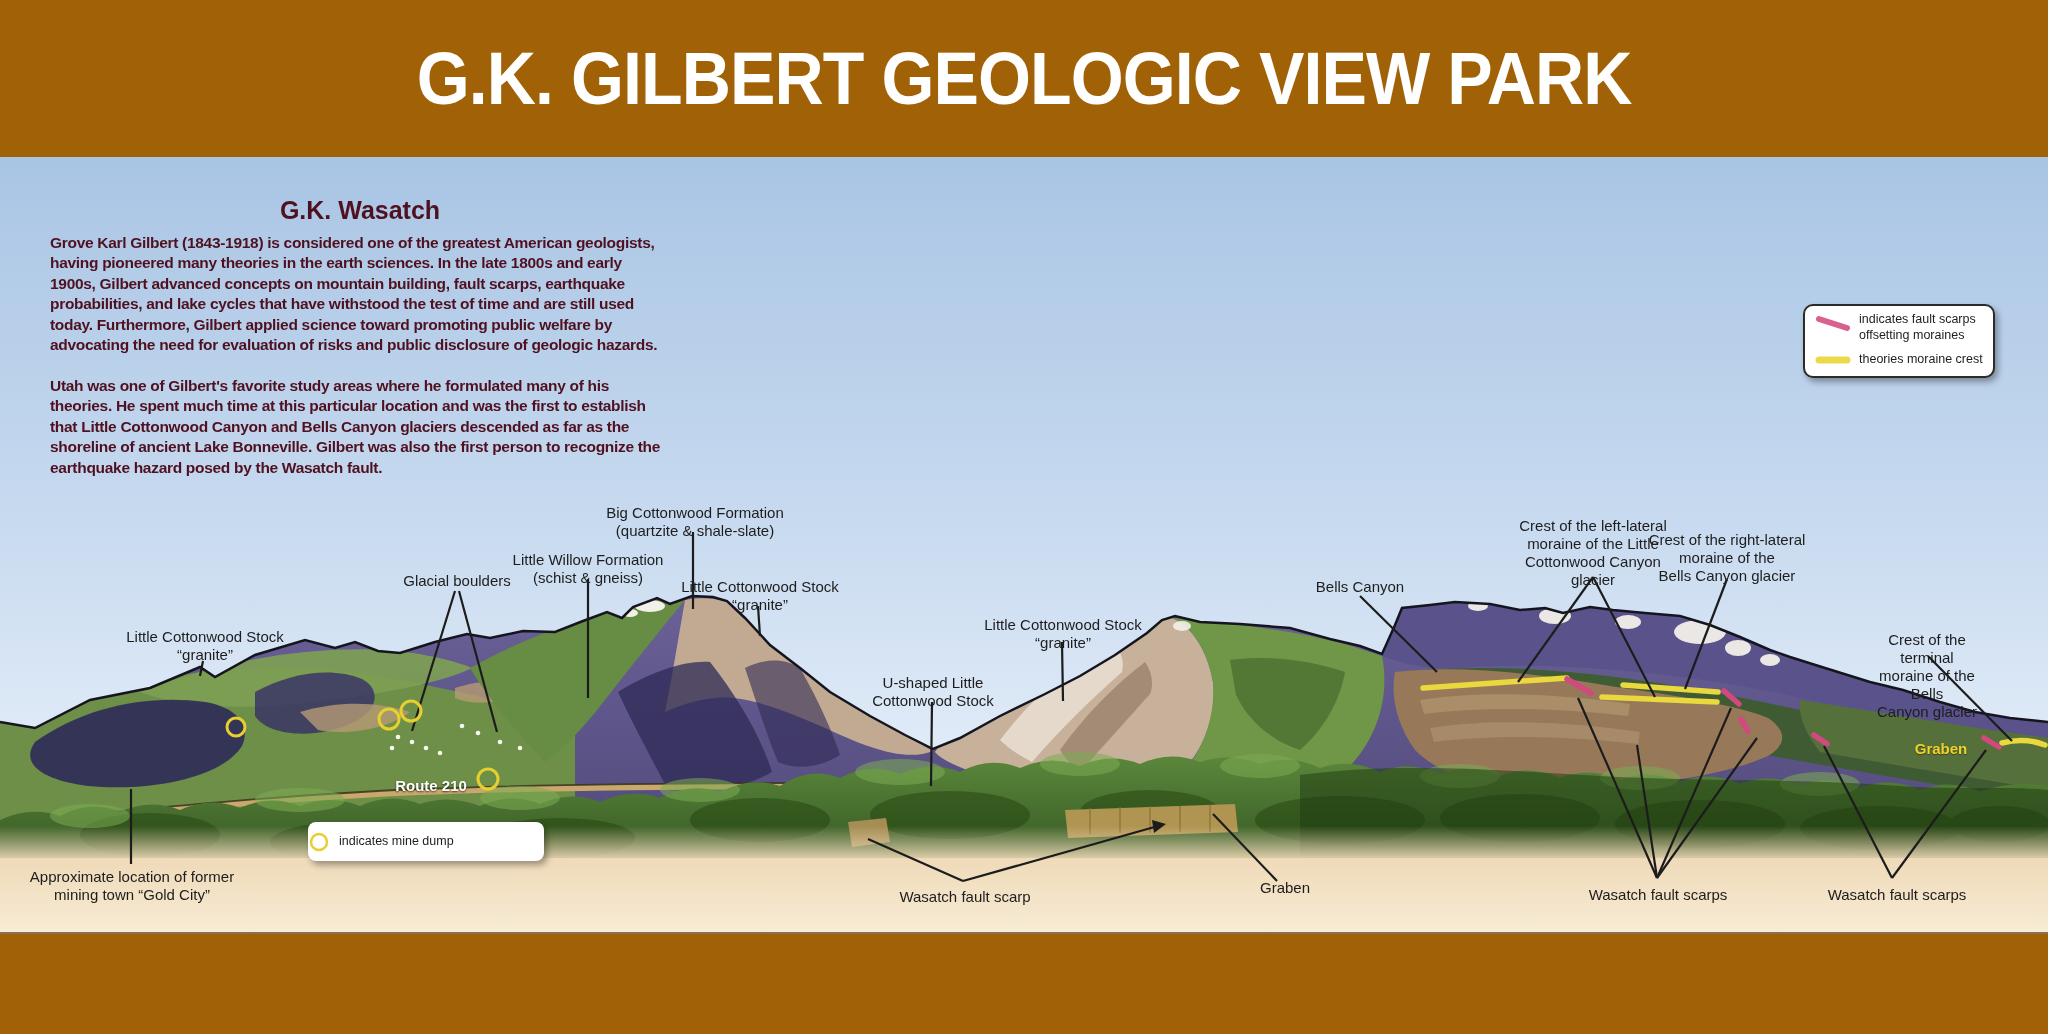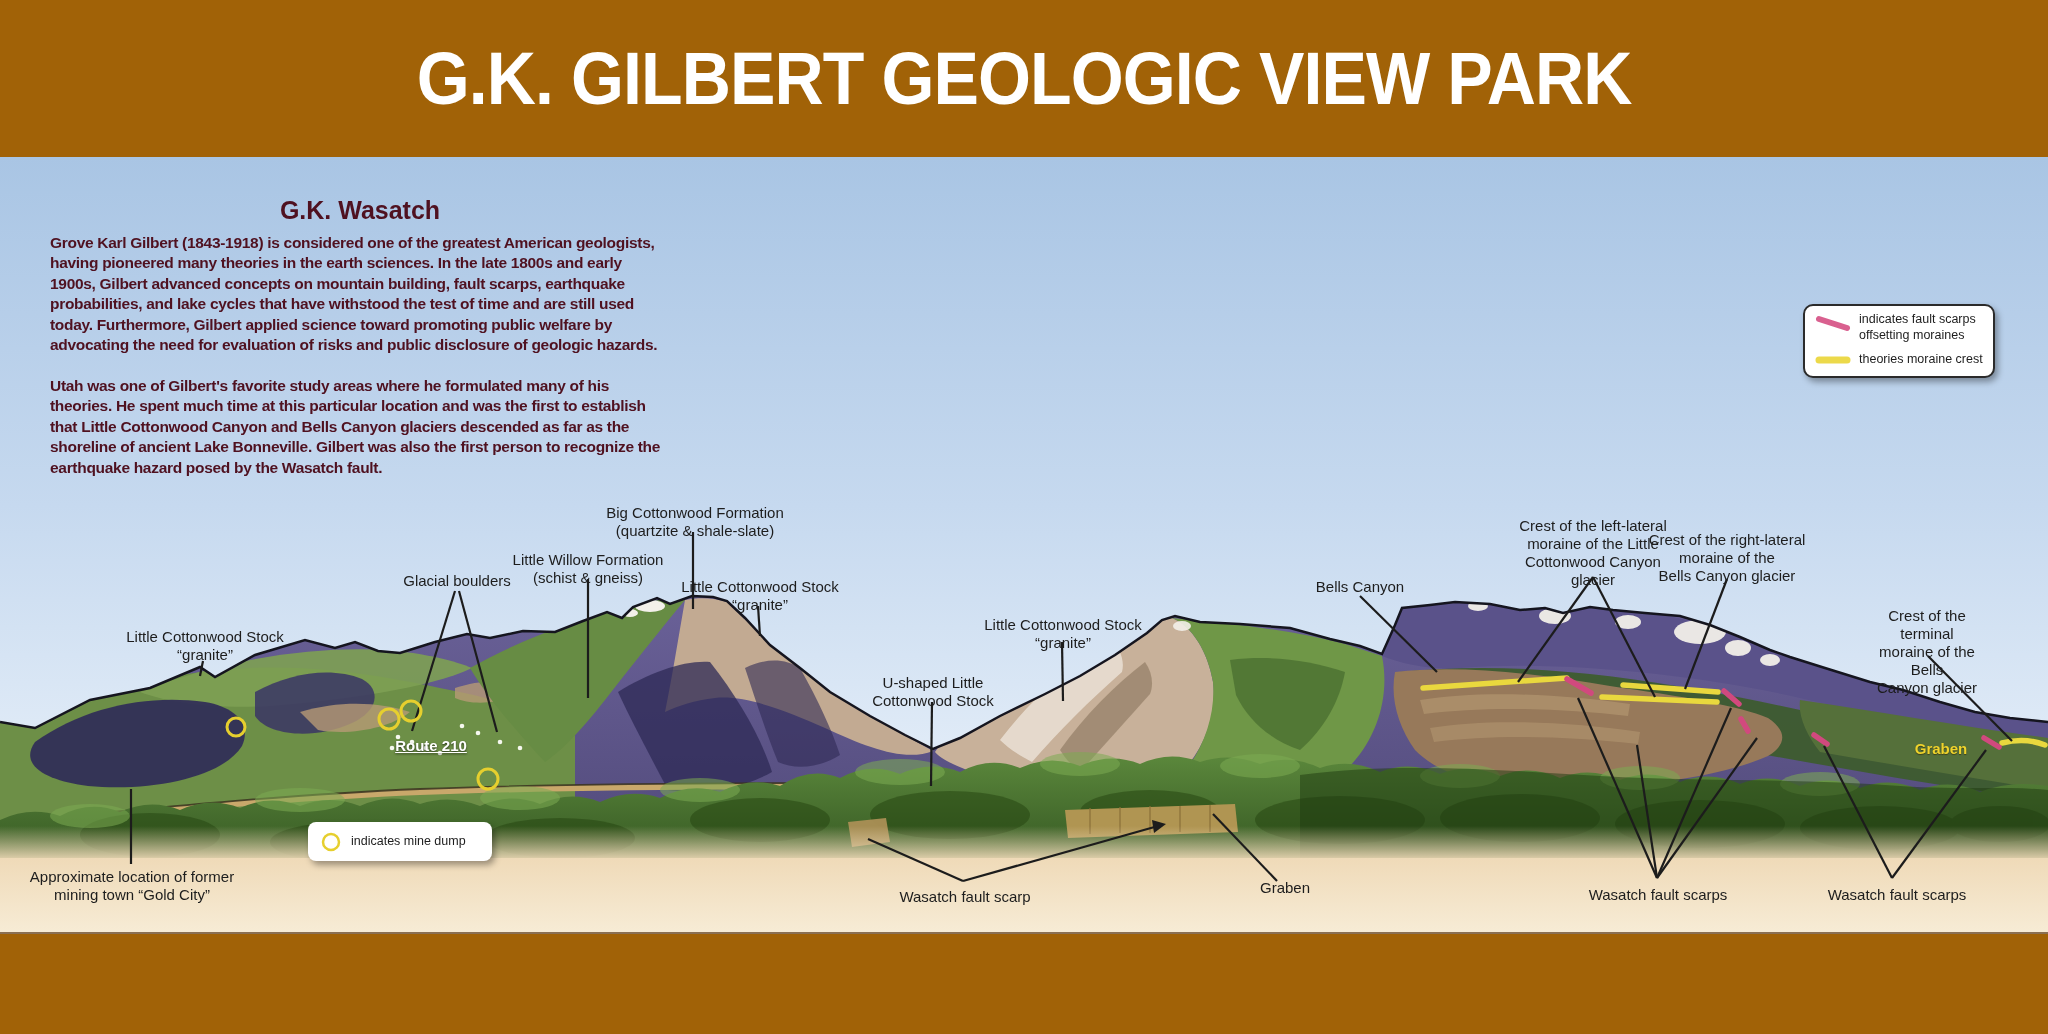--- a/index.html
+++ b/index.html
@@ -33,22 +33,22 @@
   .lbl.yellow{color:#efd32c;font-weight:bold;font-size:15px;text-shadow:0 1px 1px rgba(40,30,0,.55);}
   .legend-box{
     position:absolute;left:1803px;top:304px;width:192px;box-sizing:border-box;
     background:#ffffff;border:2px solid #2b2b2b;border-radius:10px;
     padding:6px 10px 8px 10px;box-shadow:3px 4px 6px rgba(0,0,0,.35);
   }
   .legend-row{display:flex;align-items:flex-start;gap:8px;margin-bottom:9px;}
   .legend-row:last-child{margin-bottom:0;}
   .legend-row .txt{font-size:12.5px;line-height:1.25;color:#1d1d1d;white-space:pre-line;}
   .mine-box{
-    position:absolute;left:308px;top:822px;width:184px;box-sizing:border-box;
-    background:#ffffff;border-radius:8px;padding:9px 10px 8px 12px;
+    position:absolute;left:308px;top:822px;width:236px;box-sizing:border-box;
+    background:#ffffff;border-radius:8px;padding:9px 10px 8px 0;
     box-shadow:3px 4px 6px rgba(0,0,0,.35);
   }
   .mine-row{display:flex;align-items:center;gap:9px;}
   .mine-box .txt{font-size:12.5px;line-height:1.25;color:#1d1d1d;white-space:pre-line;}
   .mine-box .list{margin-top:8px;}
 </style>
 </head>
 <body>
 
 <svg class="scene" viewBox="0 0 2048 1034" xmlns="http://www.w3.org/2000/svg">
@@ -279,23 +279,23 @@
 <div class="lbl" style="left:1063px;top:616px;">Little Cottonwood Stock
 “granite”</div>
 <div class="lbl" style="left:1360px;top:578px;">Bells Canyon</div>
 <div class="lbl" style="left:1593px;top:517px;">Crest of the left-lateral
 moraine of the Little
 Cottonwood Canyon
 glacier</div>
 <div class="lbl" style="left:1727px;top:531px;">Crest of the right-lateral
 moraine of the
 Bells Canyon glacier</div>
-<div class="lbl" style="left:1927px;top:607px;text-align:center;">Crest of the terminal
+<div class="lbl" style="left:1927px;top:631px;text-align:center;">Crest of the terminal
 moraine of the Bells
 Canyon glacier</div>
 <div class="lbl yellow" style="left:1941px;top:740px;">Graben</div>
 <div class="lbl" style="left:132px;top:868px;">Approximate location of former
 mining town “Gold City”</div>
-<div class="lbl white" style="left:431px;top:737px;text-decoration:underline;">Route 210</div>
+<div class="lbl white" style="left:431px;top:777px;">Route 210</div>
 <div class="lbl" style="left:965px;top:888px;">Wasatch fault scarp</div>
 <div class="lbl" style="left:1285px;top:879px;">Graben</div>
 <div class="lbl" style="left:1658px;top:886px;">Wasatch fault scarps</div>
 <div class="lbl" style="left:1897px;top:886px;">Wasatch fault scarps</div>
 
 </body></html>

